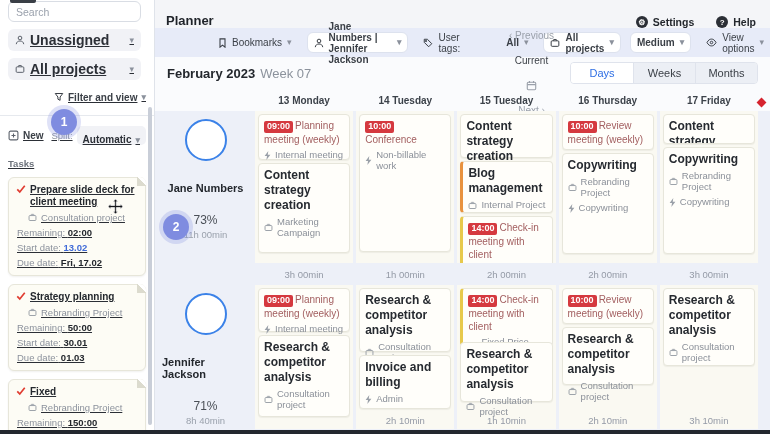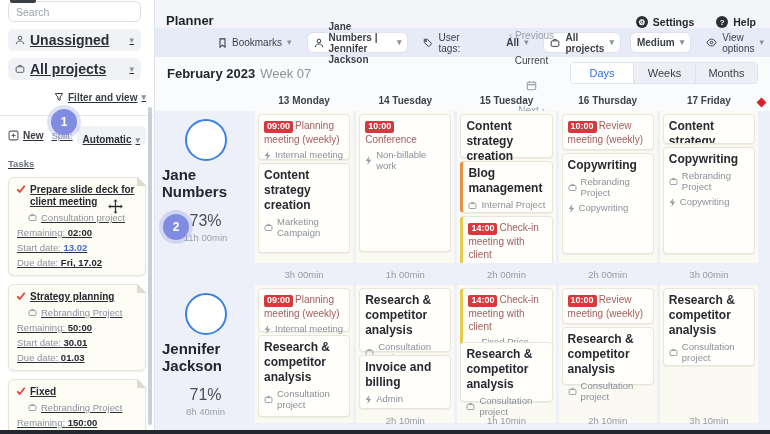--- a/index.html
+++ b/index.html
@@ -62,22 +62,22 @@
 
   .grid { display:grid; grid-template-columns:93px repeat(5,1fr); gap:3px; margin:0 12px 0 4px; }
   .day-head { height:22px; display:flex; align-items:center; justify-content:center; font-size:10px; font-weight:bold; color:#3c424a; }
   .cell { background:#faf9f2; overflow:hidden; padding:3px; }
   .cell.ovis { overflow:visible; }
   .namecol { background:transparent; display:flex; flex-direction:column; align-items:center; padding-top:8px; overflow:visible; }
   .avatar { width:42px; height:42px; border-radius:50%; border:2px solid #3b82e8; padding:1px; background:#fff; }
   .avatar .photo { width:100%; height:100%; border-radius:50%; }
   .photo.p1 { background:radial-gradient(circle at 50% 34%, #caa37f 0 26%, #5d4733 27% 46%, #3c3f4a 47% 100%); }
   .photo.p2 { background:radial-gradient(circle at 50% 34%, #e0b68d 0 26%, #a5713f 27% 48%, #556078 49% 100%); }
-  .uname { font-size:15px; font-weight:bold; color:#23272d; margin-top:5px; }
-  .upct { font-size:16px; color:#4a4f57; margin-top:12px; }
+  .uname { font-size:11px; font-weight:bold; color:#23272d; margin-top:21px; }
+  .upct { font-size:12px; color:#4a4f57; margin-top:19px; }
   .uhrs { font-size:9.5px; color:#9aa1ac; margin-top:2px; }
 
   .ccard { position:relative; background:#fffefa; border:1px solid #e7e6db; border-radius:4px; box-shadow:0 1px 1px rgba(50,50,40,.06); padding:4px 5px; margin-bottom:3px; cursor:pointer; }
   .ccard.orangeedge { border-left:3px solid #e8923f; }
   .ccard.yellowedge { border-left:3px solid #e7c94c; }
   .ccard.zup { position:relative; z-index:2; }
   .ctitle { font-size:12px; font-weight:bold; color:#262a30; line-height:1.25; }
   .mtitle { font-size:10px; color:#a35f60; line-height:1.3; }
   .tbadge { display:inline-block; background:#d5393f; color:#fff; font-size:9px; font-weight:bold; border-radius:2px; padding:0 3px; margin-right:2px; }
   .cline { display:flex; align-items:center; gap:4px; margin-top:4px; font-size:9.5px; color:#8b9099; line-height:1.15; }

